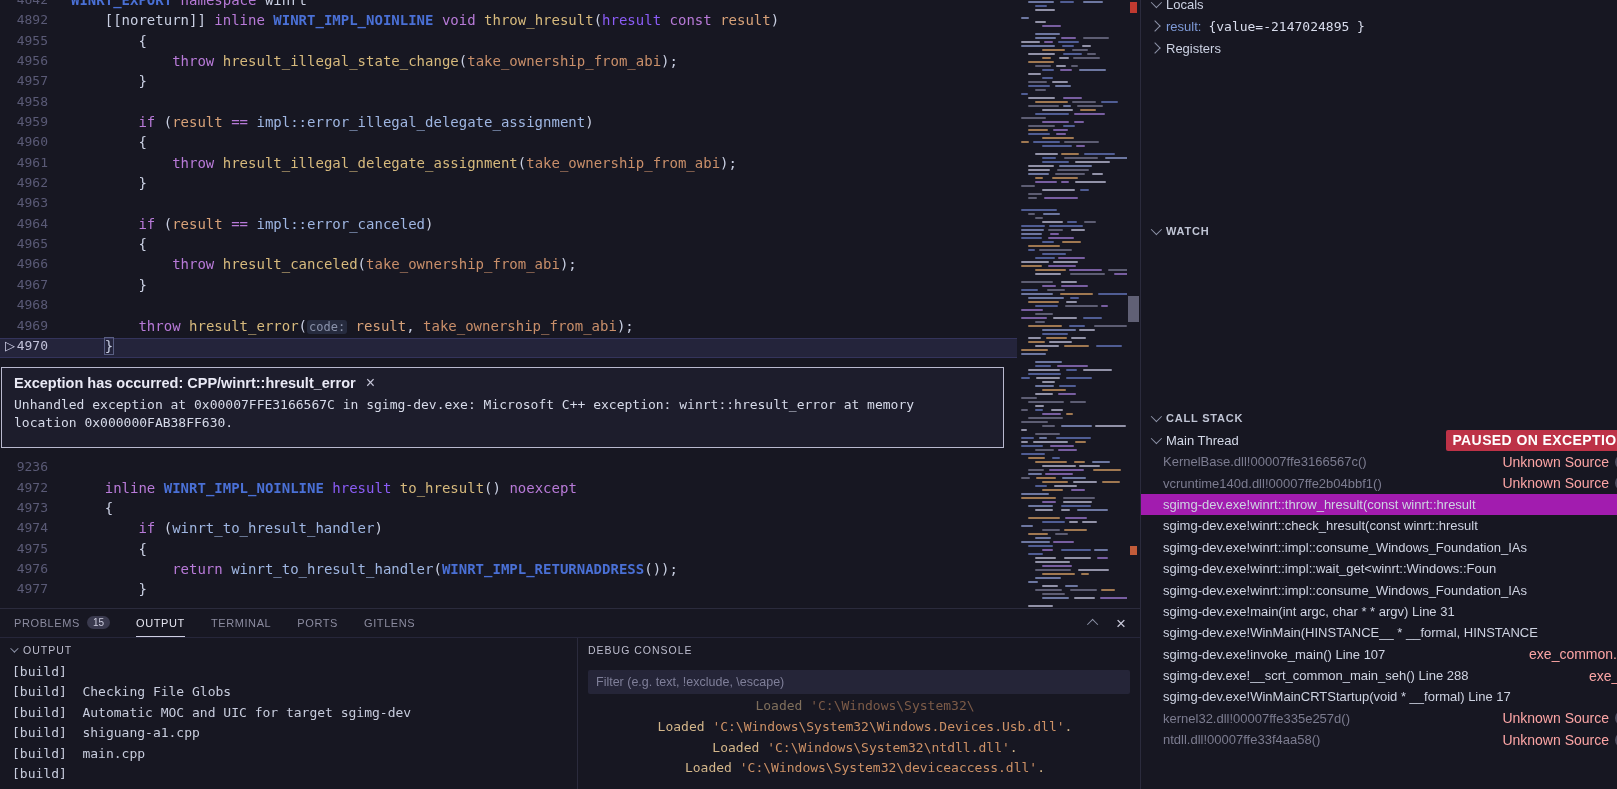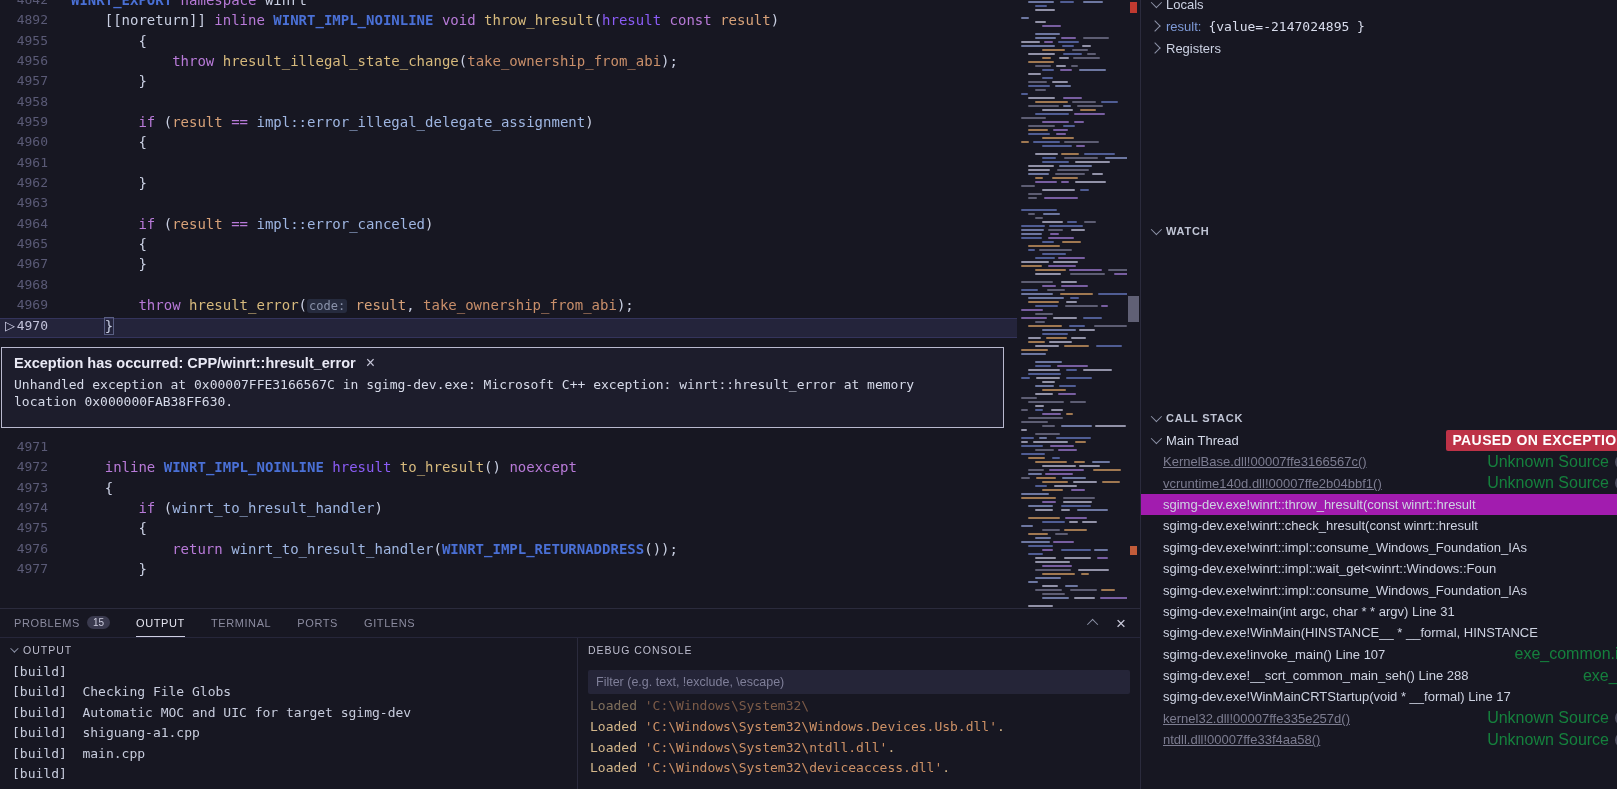--- a/index.html
+++ b/index.html
@@ -53,41 +53,41 @@
   .tab-badge{background:#3a3a4e;color:#cdcdde;border-radius:9px;padding:1px 6px;font-size:10px;letter-spacing:0;}
   .panel-actions{position:absolute;right:14px;top:0;height:28px;display:flex;align-items:center;gap:18px;}
   .icon-close{color:#c9c9da;font-size:17px;line-height:1;cursor:pointer;}
   .panel-body{display:flex;height:152px;border-top:1px solid #26263a;}
   .output-pane{width:578px;flex:none;border-right:1px solid #2b2b3d;box-sizing:border-box;overflow:hidden;}
   .debug-pane{flex:1;overflow:hidden;position:relative;}
   .pane-header{height:24px;display:flex;align-items:center;gap:7px;padding-left:10px;font-size:10.5px;letter-spacing:1px;color:#bdbdce;}
   .out-line{padding-left:12px;font:13px "DejaVu Sans Mono",monospace;color:#c7ccdd;line-height:20.4px;white-space:pre;}
   #dbg-filter{display:block;margin:8px 10px 2px;width:calc(100% - 20px);box-sizing:border-box;height:24px;background:#252538;border:none;outline:none;border-radius:2px;color:#d5d5e5;font:12.5px "Liberation Sans",sans-serif;padding:0 8px;}
   #dbg-filter::placeholder{color:#7f7f99;}
-  .dbg-line{padding-left:12px;font:13px "DejaVu Sans Mono",monospace;line-height:20.8px;white-space:pre;}
+  .dbg-line{padding-left:12px;font:13px "DejaVu Sans Mono",monospace;line-height:20.8px;white-space:pre;text-align:center;}
   .dbg-line.partial{opacity:.55;}
   .dl-pre{color:#d3b68a;}
   .dl-path{color:#cd9166;}
   .dl-suf{color:#d3b68a;}
 
   
   .debug-sidebar{position:absolute;left:1140px;top:0;width:541px;height:789px;background:#171722;border-left:1px solid #2b2b3d;box-sizing:border-box;overflow:hidden;}
   .scope-row,.var-row,.section-header,.thread-row{position:absolute;left:0;right:0;height:22px;display:flex;align-items:center;gap:7px;padding-left:10px;box-sizing:border-box;}
   .scope-label{font-size:13px;color:#ccd2e3;}
   .var-name{font-size:13px;color:#7e9ad8;}
   .var-value{font:13px "DejaVu Sans Mono",monospace;color:#d8dcec;}
   .section-label{font-size:11px;font-weight:bold;letter-spacing:.8px;color:#c0c5d5;}
   .thread-name{font-size:13px;color:#d3d8e7;}
   .paused-badge{position:absolute;right:48px;background:#bd3247;color:#ffffff;font-size:14px;font-weight:bold;letter-spacing:.4px;padding:2.5px 6px;border-radius:2px;}
   .frames{position:absolute;left:0;right:0;}
   .frame{display:flex;align-items:center;height:21.4px;padding-left:22px;margin-right:50px;font-size:13px;color:#ced3e2;cursor:pointer;}
-  .frame.dim .f-name{color:#7c7c90;text-decoration:underline;}
+  .frame.dim .f-name{color:#7c7c90;}
   .frame.selected{background:#a21caf;}
   .f-name{flex:1 1 auto;min-width:0;overflow:hidden;white-space:nowrap;}
-  .f-meta{flex:none;margin-left:auto;padding-left:10px;font-size:16px;color:#15803d;white-space:nowrap;}
+  .f-meta{flex:none;margin-left:auto;padding-left:10px;font-size:14px;color:#fca5a5;white-space:nowrap;}
   .f-badge{flex:none;margin-left:6px;width:16px;height:16px;border-radius:50%;background:#4b4b5d;color:#ced2e0;font-size:10px;display:flex;align-items:center;justify-content:center;}
 
   
   .chev{display:inline-block;width:7px;height:7px;border-right:1.4px solid #8d93a8;border-bottom:1.4px solid #8d93a8;flex:none;}
   .chev.down{transform:rotate(45deg) translateY(-2px);}
   .chev.right{transform:rotate(-45deg);}
   .chev.up{transform:rotate(-135deg) translateY(-2px);}
   .chev.small{width:5px;height:5px;}
 </style>
 </head>
@@ -124,36 +124,41 @@
         <div class="code-row">
           <div class="gutter">4959</div>
           <pre class="code-text">        <span class="tk-kw">if</span><span class="tk-plain"> (</span><span class="tk-var">result</span><span class="tk-plain"> </span><span class="tk-op">==</span><span class="tk-plain"> </span><span class="tk-qual">impl::error_illegal_delegate_assignment</span><span class="tk-plain">)</span></pre>
         </div>
         <div class="code-row">
           <div class="gutter">4960</div>
           <pre class="code-text">        <span class="tk-plain">{</span></pre>
         </div>
         <div class="code-row">
           <div class="gutter">4961</div>
+          <pre class="code-text">            <span class="tk-kw">throw</span><span class="tk-plain"> </span><span class="tk-fn">hresult_illegal_delegate_assignment</span><span class="tk-plain">(</span><span class="tk-arg">take_ownership_from_abi</span><span class="tk-plain">);</span></pre>
         </div>
         <div class="code-row">
           <div class="gutter">4962</div>
           <pre class="code-text">        <span class="tk-plain">}</span></pre>
         </div>
         <div class="code-row">
           <div class="gutter">4963</div>
           <pre class="code-text"></pre>
         </div>
         <div class="code-row">
           <div class="gutter">4964</div>
           <pre class="code-text">        <span class="tk-kw">if</span><span class="tk-plain"> (</span><span class="tk-var">result</span><span class="tk-plain"> </span><span class="tk-op">==</span><span class="tk-plain"> </span><span class="tk-qual">impl::error_canceled</span><span class="tk-plain">)</span></pre>
         </div>
         <div class="code-row">
           <div class="gutter">4965</div>
           <pre class="code-text">        <span class="tk-plain">{</span></pre>
+        </div>
+        <div class="code-row">
+          <div class="gutter">4966</div>
+          <pre class="code-text">            <span class="tk-kw">throw</span><span class="tk-plain"> </span><span class="tk-fn">hresult_canceled</span><span class="tk-plain">(</span><span class="tk-arg">take_ownership_from_abi</span><span class="tk-plain">);</span></pre>
         </div>
         <div class="code-row">
           <div class="gutter">4967</div>
           <pre class="code-text">        <span class="tk-plain">}</span></pre>
         </div>
         <div class="code-row">
           <div class="gutter">4968</div>
           <pre class="code-text"></pre>
         </div>
         <div class="code-row">
@@ -166,21 +171,21 @@
           <pre class="code-text">    <span class="tk-bracket">}</span></pre>
         </div>
         <div class="exception-widget" id="exception-widget">
         <div class="exc-title-row">
           <span class="exc-title">Exception has occurred: CPP/winrt::hresult_error</span>
           <span class="exc-close">×</span>
         </div>
         <div class="exc-body">Unhandled exception at 0x00007FFE3166567C in sgimg-dev.exe: Microsoft C++ exception: winrt::hresult_error at memory location 0x000000FAB38FF630.</div>
       </div>
     <div class="code-row">
-          <div class="gutter">4971</div>
+          <div class="gutter">9236</div>
           <pre class="code-text"></pre>
         </div>
         <div class="code-row">
           <div class="gutter">4972</div>
           <pre class="code-text">    <span class="tk-kw">inline</span><span class="tk-plain"> </span><span class="tk-macro">WINRT_IMPL_NOINLINE</span><span class="tk-plain"> </span><span class="tk-type">hresult</span><span class="tk-plain"> </span><span class="tk-fn">to_hresult</span><span class="tk-plain">() </span><span class="tk-kw">noexcept</span></pre>
         </div>
         <div class="code-row">
           <div class="gutter">4973</div>
           <pre class="code-text">    <span class="tk-plain">{</span></pre>
         </div>

